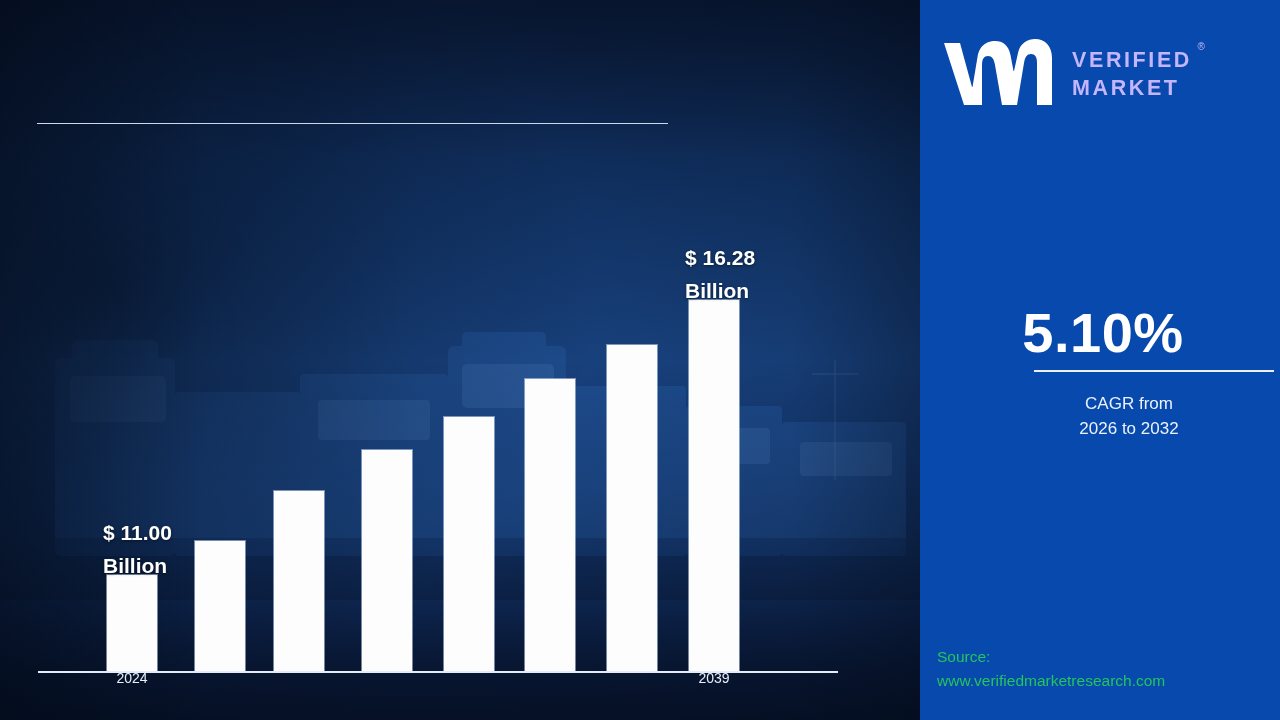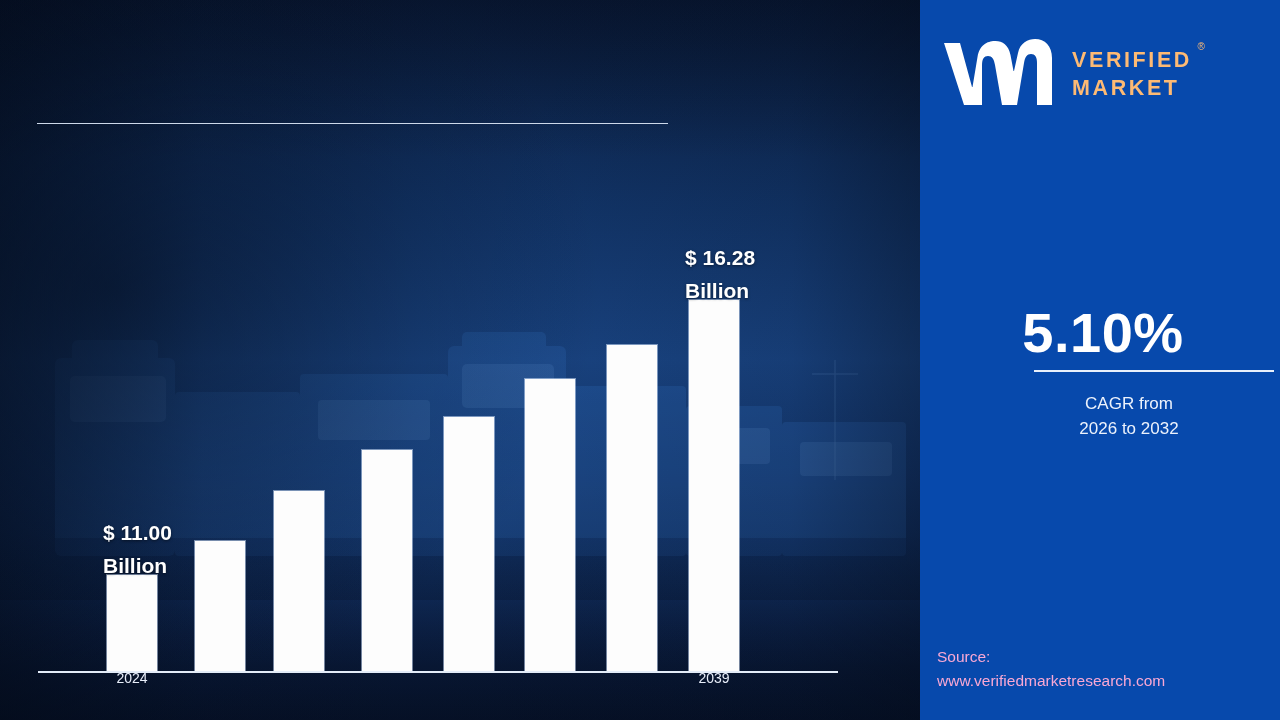--- a/index.html
+++ b/index.html
@@ -76,21 +76,21 @@
   #right-panel {
     position:absolute; left:920px; top:0; width:360px; height:720px;
     background:#0749ac;
   }
   #logo-wrap {
     position:absolute; left:20px; top:28px; width:330px; height:92px;
     display:flex; align-items:center; gap:12px;
   }
   #logo-mark { width:120px; height:78px; flex:none; }
   #logo-text {
-    color:#fdba74; font-weight:bold; font-size:21.5px; line-height:1.28;
+    color:#c4b5fd; font-weight:bold; font-size:21.5px; line-height:1.28;
     letter-spacing:2.6px; position:relative; padding-top:2px;
   }
   #logo-reg {
     position:absolute; right:-13px; top:-4px;
     font-size:10px; letter-spacing:0; font-weight:normal;
   }
 
   #cagr-value {
     position:absolute; left:3px; top:300px; width:360px; text-align:center;
     color:#ffffff; font-size:56px; font-weight:bold; letter-spacing:0.5px;
@@ -98,21 +98,21 @@
   #cagr-rule {
     position:absolute; left:114px; top:370px; width:240px; height:2px;
     background:#e9f0fb; width:240px;
   }
   #cagr-caption {
     position:absolute; left:0; top:392px; width:360px; text-align:center;
     color:#ecf2fc; font-size:17px; line-height:1.45;margin-left:29px;
   }
   #source {
     position:absolute; left:17px; top:645px; width:343px;
-    color:#f9a8d4; font-size:15.5px; line-height:1.55;
+    color:#22c55e; font-size:15.5px; line-height:1.55;
   }
 </style>
 </head>
 <body>
 
 <div id="stage">
 
   <div id="left-panel">
     <div id="photo-layer"></div>
 

